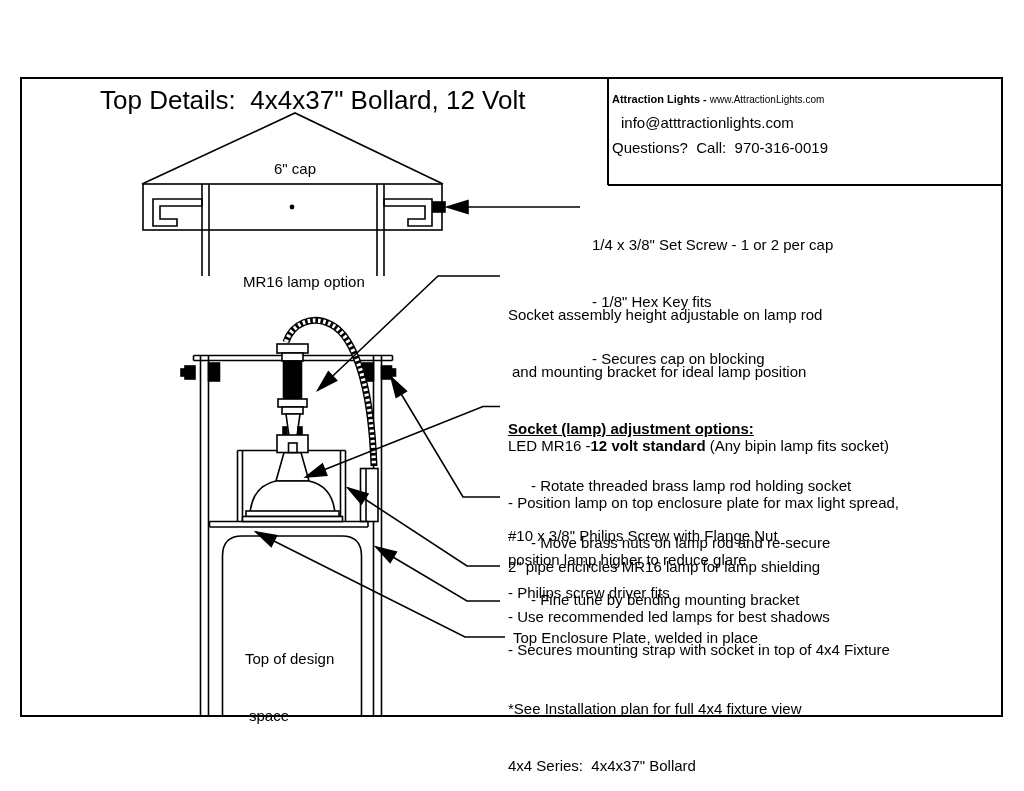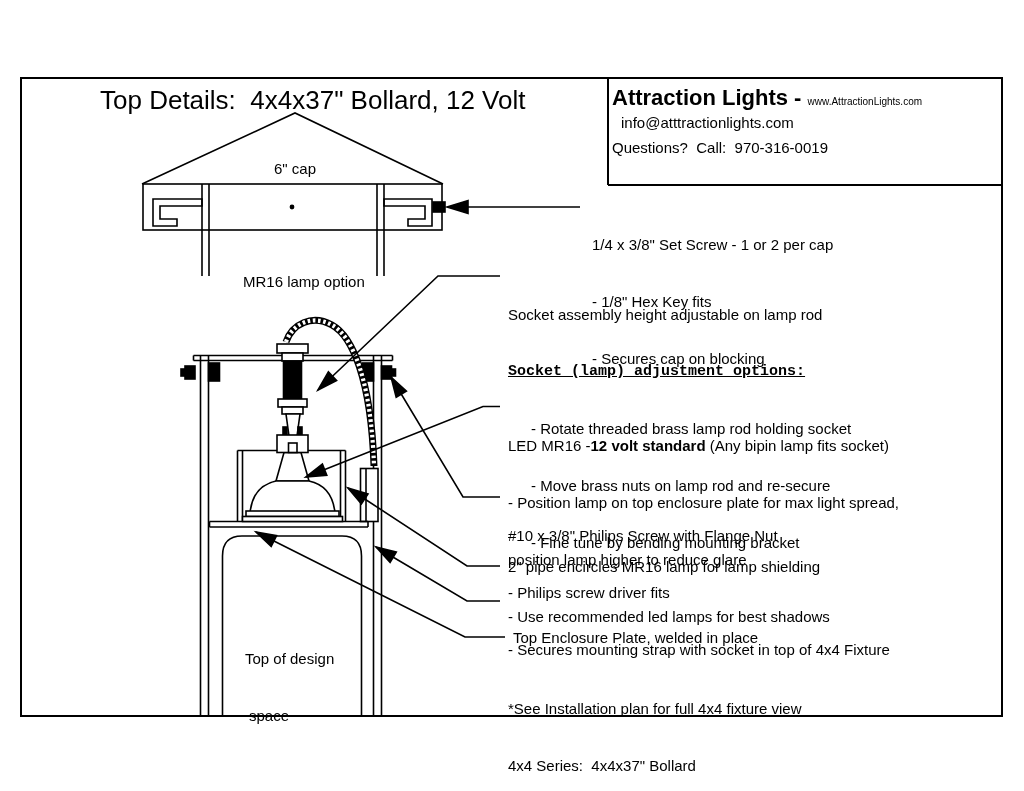--- a/index.html
+++ b/index.html
@@ -1,25 +1,25 @@
 <!DOCTYPE html>
 <html><head>
 <meta charset="utf-8">
 <style>
   html,body{margin:0;padding:0;background:#fff;}
   #page{position:relative;width:1024px;height:791px;background:#fff;overflow:hidden;
         font-family:"Liberation Sans","DejaVu Sans",sans-serif;color:#000;}
   svg{position:absolute;left:0;top:0;}
   .txt{position:absolute;white-space:pre;line-height:19px;font-size:15px;color:#000;}
   .title{font-size:26px;line-height:30px;}
-  .brand{font-weight:bold;font-size:22px;}
+  .brand{font-weight:bold;font-size:11px;}
   .site{font-size:10px;}
   .hline{line-height:24px;}
   .b{font-weight:bold;}
-  .bu{font-weight:bold;text-decoration:underline;font-family:Liberation Mono, monospace;}
+  .bu{font-weight:bold;text-decoration:underline;}
   .ind{padding-left:23px;}
   .ind2{padding-left:4px;}
 </style>
 </head>
 <body>
 
 <div id="page">
 
   <svg width="1024" height="791" viewBox="0 0 1024 791">
 
@@ -161,20 +161,21 @@
   <div class="txt" style="left:243px;top:272px;">MR16 lamp option</div>
 
   <div class="txt" style="left:592px;top:197px;">
     <div>1/4 x 3/8" Set Screw - 1 or 2 per cap</div>
     <div>- 1/8" Hex Key fits</div>
     <div>- Secures cap on blocking</div>
   </div>
 
   <div class="txt" style="left:508px;top:267px;">
     <div>Socket assembly height adjustable on lamp rod</div>
+    <div class="ind2">and mounting bracket for ideal lamp position</div>
     <div class="bu">Socket (lamp) adjustment options:</div>
     <div class="ind">- Rotate threaded brass lamp rod holding socket</div>
     <div class="ind">- Move brass nuts on lamp rod and re-secure</div>
     <div class="ind">- Fine tune by bending mounting bracket</div>
   </div>
 
   <div class="txt" style="left:508px;top:398px;">
     <div><span>LED MR16 -</span><span class="b">12 volt standard</span><span> (Any bipin lamp fits socket)</span></div>
     <div>- Position lamp on top enclosure plate for max light spread,</div>
     <div>position lamp higher to reduce glare</div>

